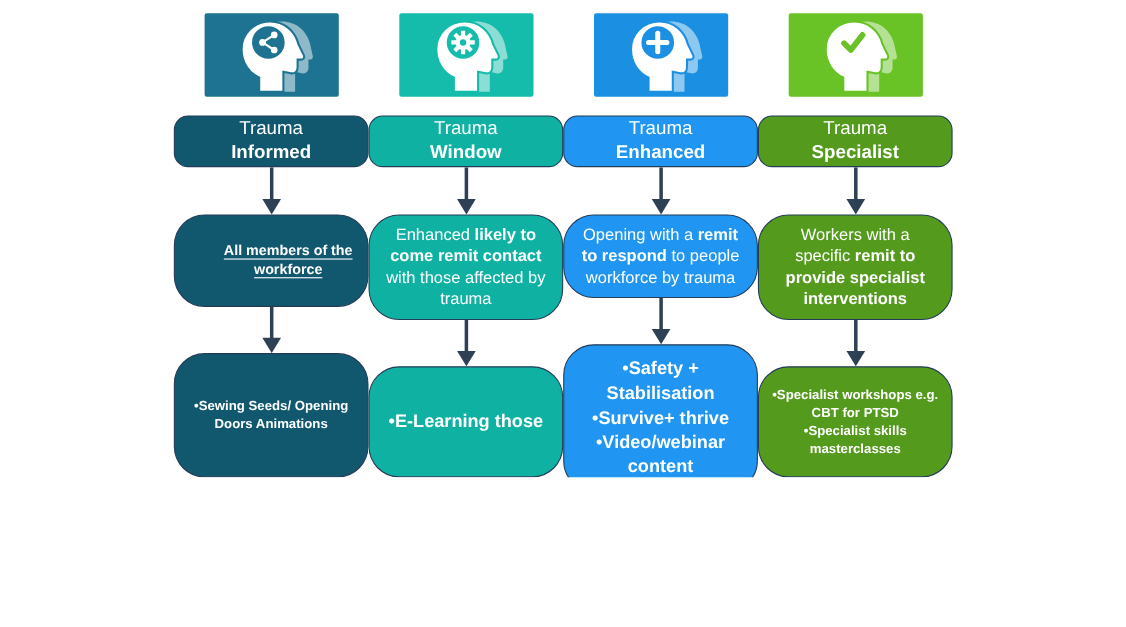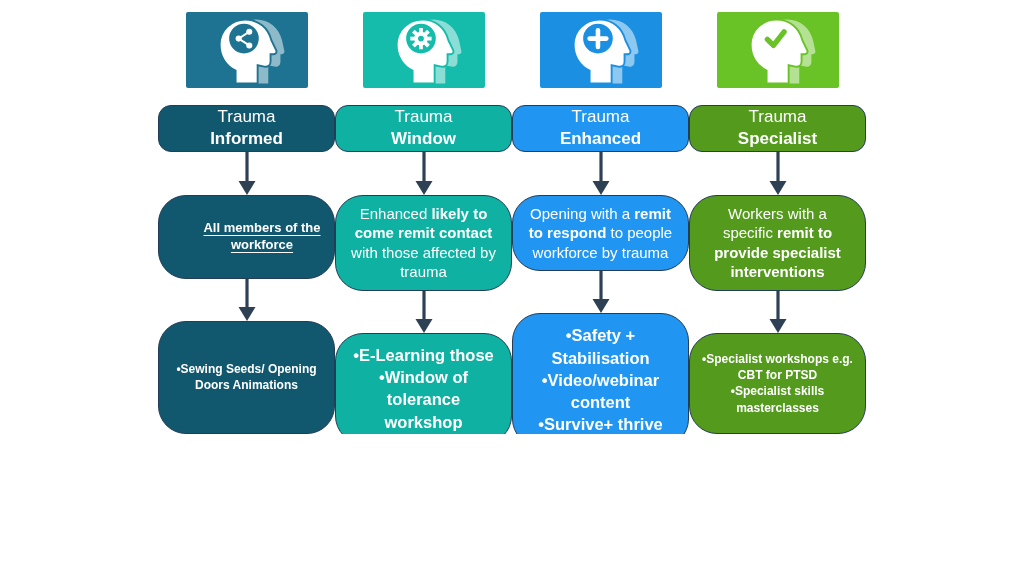--- a/index.html
+++ b/index.html
@@ -137,21 +137,20 @@
     </div>
     <div class="arrow">
       <svg width="22" height="42" viewBox="0 0 22 42">
           <line class="arr-line" x1="11" y1="0" x2="11" y2="30"></line>
           <polygon class="arr-head" points="2.5,28 19.5,28 11,42"></polygon>
         </svg>
     </div>
     <div class="bottom-box">
       <div>
           <div>•E-Learning those</div>
-          <div>•Window of tolerance workshop</div>
         </div>
     </div>
   </div>
 
   <div class="column col-2" style="--icon-bg: #1b90e2; --box: #2096f2; --disc: #1b90e2; --glyph: #ffffff; --arrow: #2e4154;">
     <div class="icon-box">
       <svg viewBox="0 0 100 100">
         <path class="head-back" d="M49,94 L49,77 C36,71 28,58 28,43 C28,24.5 43,10 62,10 C79,10 92,21 96,37 L99,50.5 C100,53 98.5,55.5 95.5,55.5 L94,55.5 L94,65 C94,70 90.5,72.8 85.8,71.8 L78,70 L78,94 Z"></path>
         <path class="head-front" d="M35,94 L35,77 C22,71 14,58 14,43 C14,24.5 29,10 48,10 C65,10 78,21 82,37 L88.5,50.5 C89.6,53 88,55.5 85,55.5 L81,55.5 L81,65 C81,70 77.5,72.8 72.8,71.8 L64,70 L64,94 Z"></path>
         <circle class="disc" cx="46" cy="35" r="19.5"></circle>
@@ -176,22 +175,22 @@
     </div>
     <div class="arrow">
       <svg width="22" height="42" viewBox="0 0 22 42">
           <line class="arr-line" x1="11" y1="0" x2="11" y2="30"></line>
           <polygon class="arr-head" points="2.5,28 19.5,28 11,42"></polygon>
         </svg>
     </div>
     <div class="bottom-box">
       <div>
           <div>•Safety + Stabilisation</div>
+          <div>•Survive+ thrive</div>
           <div>•Video/webinar content</div>
-          <div>•Survive+ thrive</div>
         </div>
     </div>
   </div>
 
   <div class="column col-3" style="--icon-bg: #69c226; --box: #549a1d; --disc: #ffffff; --glyph: #69c226; --arrow: #2e4154;">
     <div class="icon-box">
       <svg viewBox="0 0 100 100">
         <path class="head-back" d="M49,94 L49,77 C36,71 28,58 28,43 C28,24.5 43,10 62,10 C79,10 92,21 96,37 L99,50.5 C100,53 98.5,55.5 95.5,55.5 L94,55.5 L94,65 C94,70 90.5,72.8 85.8,71.8 L78,70 L78,94 Z"></path>
         <path class="head-front" d="M35,94 L35,77 C22,71 14,58 14,43 C14,24.5 29,10 48,10 C65,10 78,21 82,37 L88.5,50.5 C89.6,53 88,55.5 85,55.5 L81,55.5 L81,65 C81,70 77.5,72.8 72.8,71.8 L64,70 L64,94 Z"></path>
         <circle class="disc" cx="46" cy="35" r="19.5"></circle>

